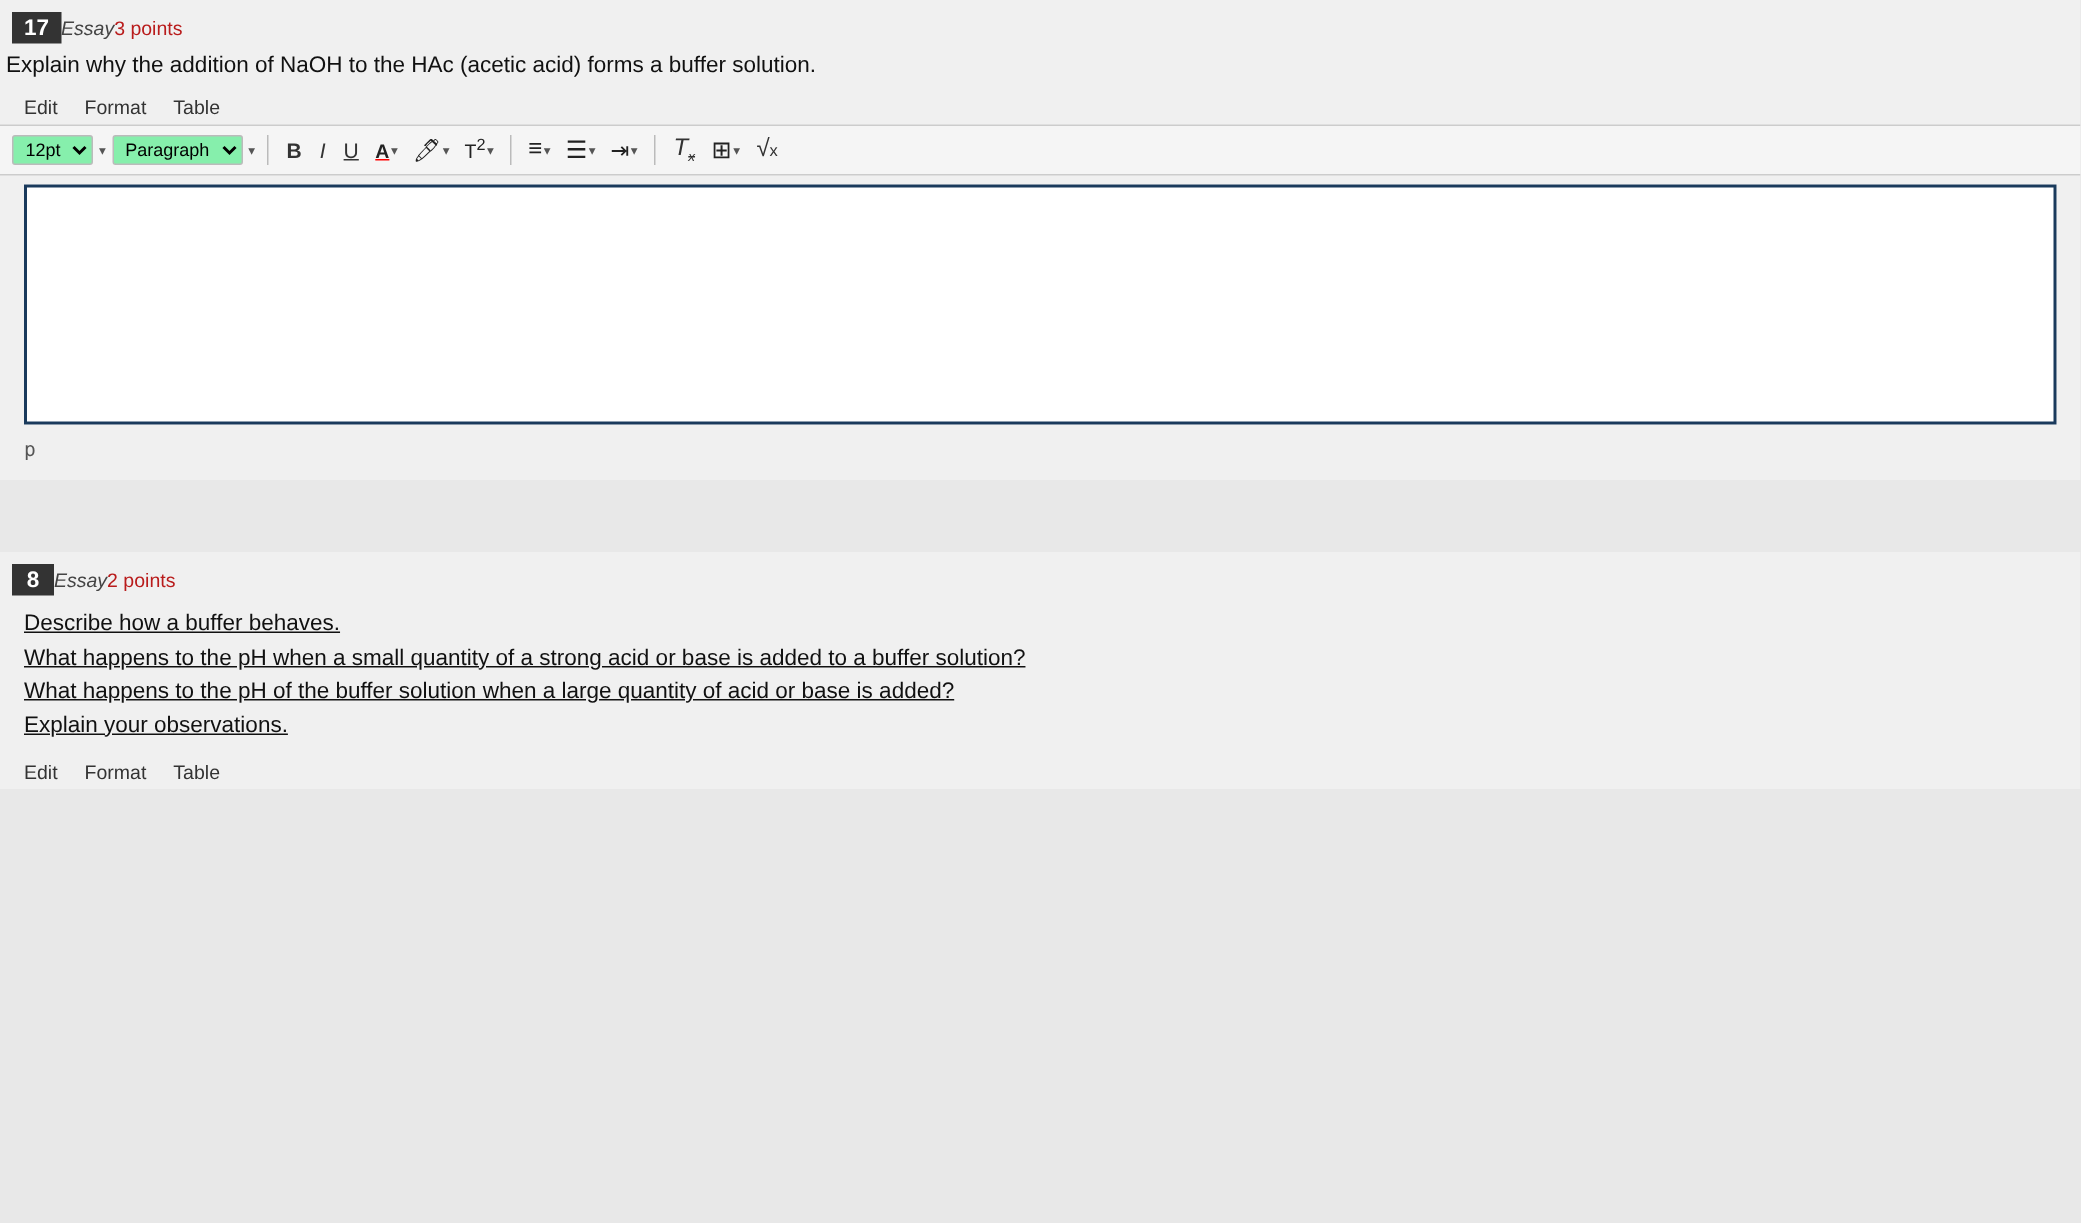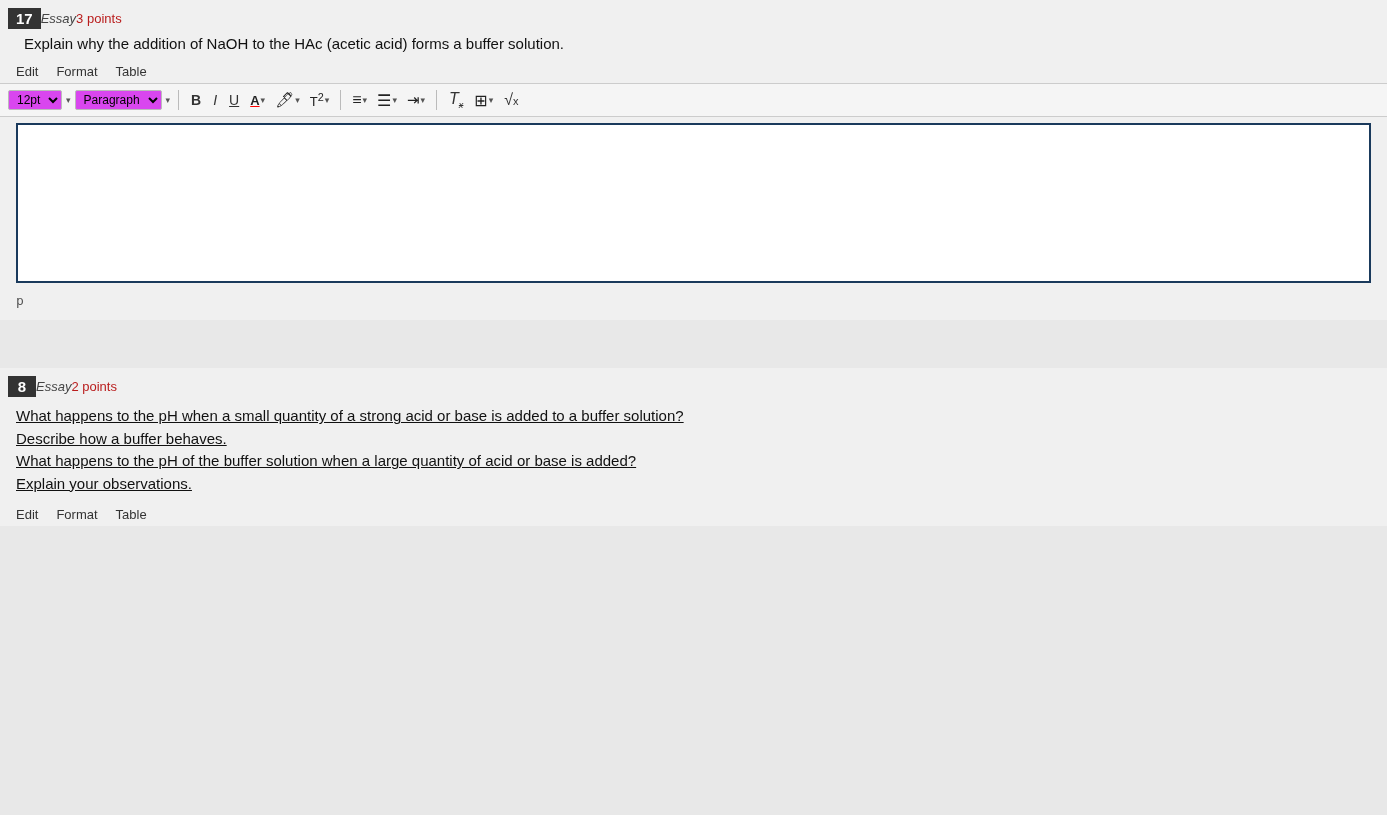--- a/index.html
+++ b/index.html
@@ -36,21 +36,21 @@
       font-size: 13px;
       color: #444;
       font-style: italic;
       text-align: right;
     }
     .question-points {
       font-size: 13px;
       color: #b91c1c;
     }
     .question-text {
-      padding: 2px 16px 8px 24px;
+      padding: 2px 16px 8px 4px;
       font-size: 15px;
       color: #111;
     }
     .menu-bar {
       display: flex;
       gap: 18px;
       padding: 4px 16px;
       font-size: 13px;
       color: #333;
     }
@@ -62,21 +62,21 @@
       align-items: center;
       padding: 4px 8px;
       background: #f5f5f5;
       border-top: 1px solid #ccc;
       border-bottom: 1px solid #ccc;
       gap: 4px;
       flex-wrap: wrap;
     }
     .toolbar-select {
       border: 1px solid #bbb;
-      background: #d946ef;
+      background: #86efac;
       font-size: 12px;
       padding: 1px 4px;
       cursor: pointer;
       border-radius: 2px;
     }
     .toolbar-sep {
       width: 1px;
       background: #bbb;
       height: 20px;
       margin: 0 4px;
@@ -247,22 +247,22 @@
   <div style="height: 40px;"></div>
 
   <div class="question-block">
     <div class="question-header">
       <span class="q2-number">8</span>
       <span class="question-type">Essay</span>
       <span class="question-points">2 points</span>
     </div>
 
     <div class="question-multiline">
+      <p>Describe how a buffer behaves.</p>
       <p>What happens to the pH when a small quantity of a strong acid or base is added to a buffer solution?</p>
-      <p>Describe how a buffer behaves.</p>
       <p>What happens to the pH of the buffer solution when a large quantity of acid or base is added?</p>
       <p>Explain your observations.</p>
     </div>
 
     <div class="bottom-menu-bar">
       <span>Edit</span>
       <span>Format</span>
       <span>Table</span>
     </div>
   </div>

